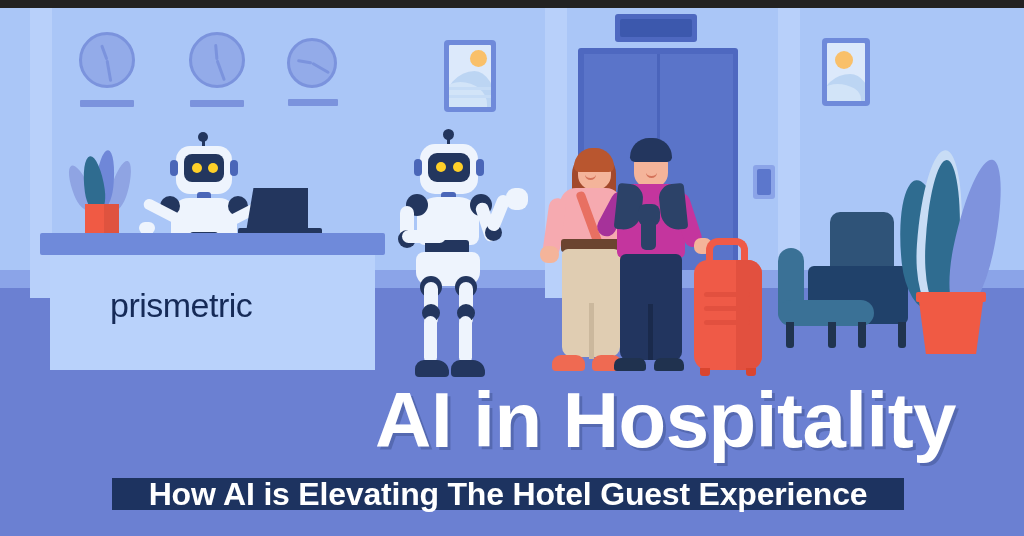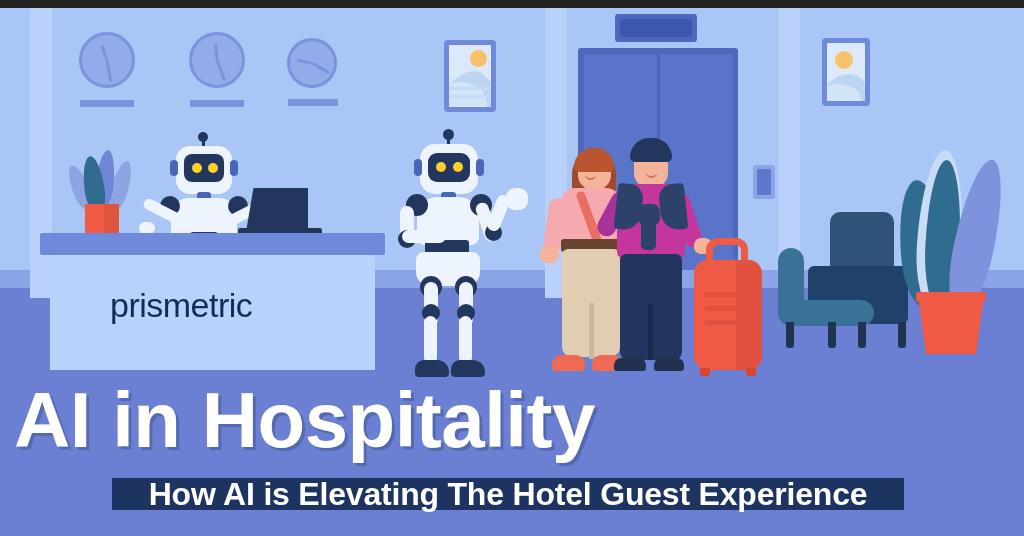--- a/index.html
+++ b/index.html
@@ -77,21 +77,21 @@
   .rb-white{background:#eef4fd;}
   .rb-navy{background:#23365e;}
   .rb-blue{background:#4a66b8;}
   .rb-eye{position:absolute;background:#ffd028;border-radius:50%;}
 
   
   .pp{position:absolute;}
 
   
   .title{
-    position:absolute;width:956px;text-align:left;color:#ffffff;
+    position:absolute;width:956px;text-align:right;color:#ffffff;
     font-weight:bold;font-size:78px;line-height:80px;letter-spacing:-0.5px;
     text-shadow:3px 3px 0 rgba(30,45,95,.28);
     font-family:"Liberation Sans",sans-serif;
     padding-left:14px;
   }
   .subbar{
     position:absolute;background:#1d3360;display:flex;align-items:center;justify-content:center;
   }
   .subbar span{
     color:#ffffff;font-weight:bold;font-size:32px;letter-spacing:-0.2px;white-space:nowrap;

